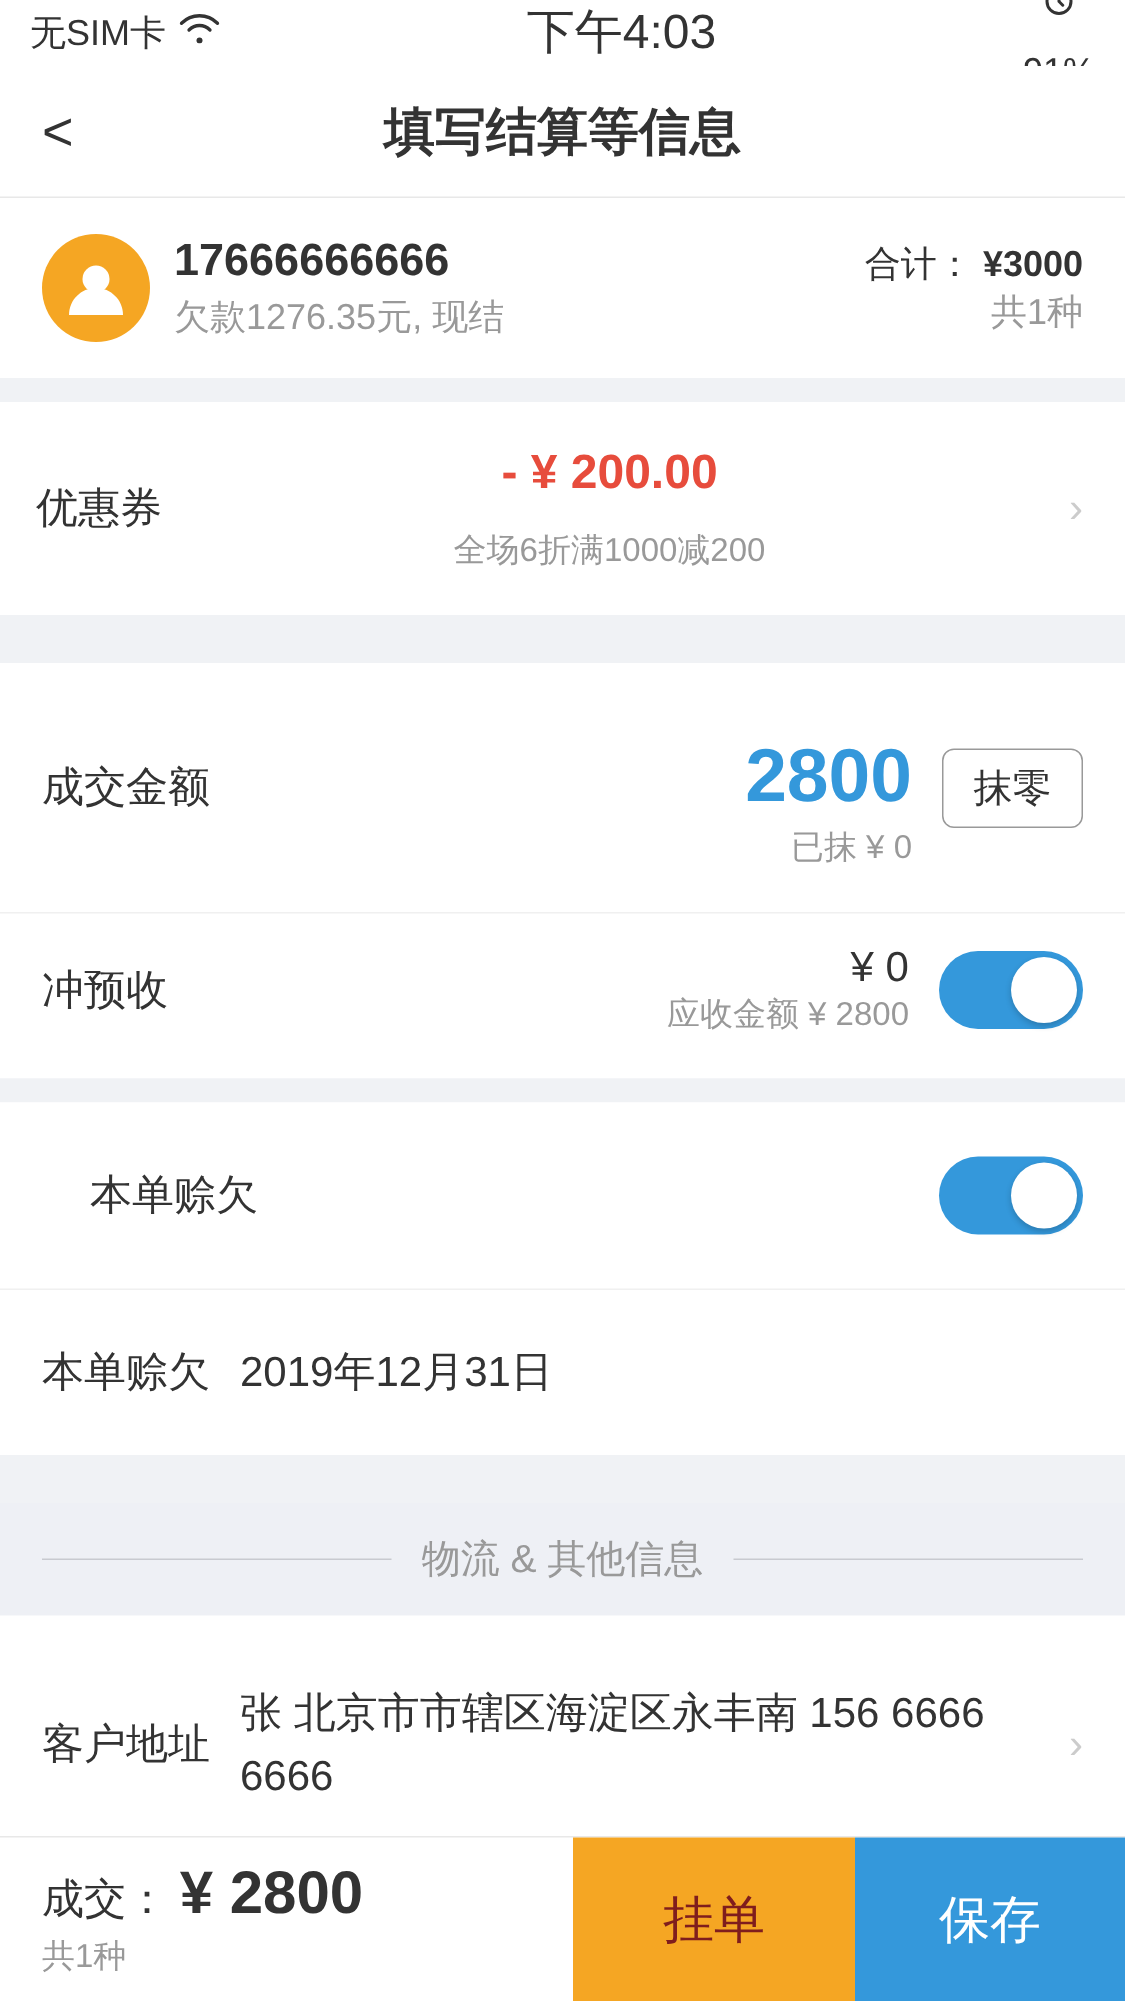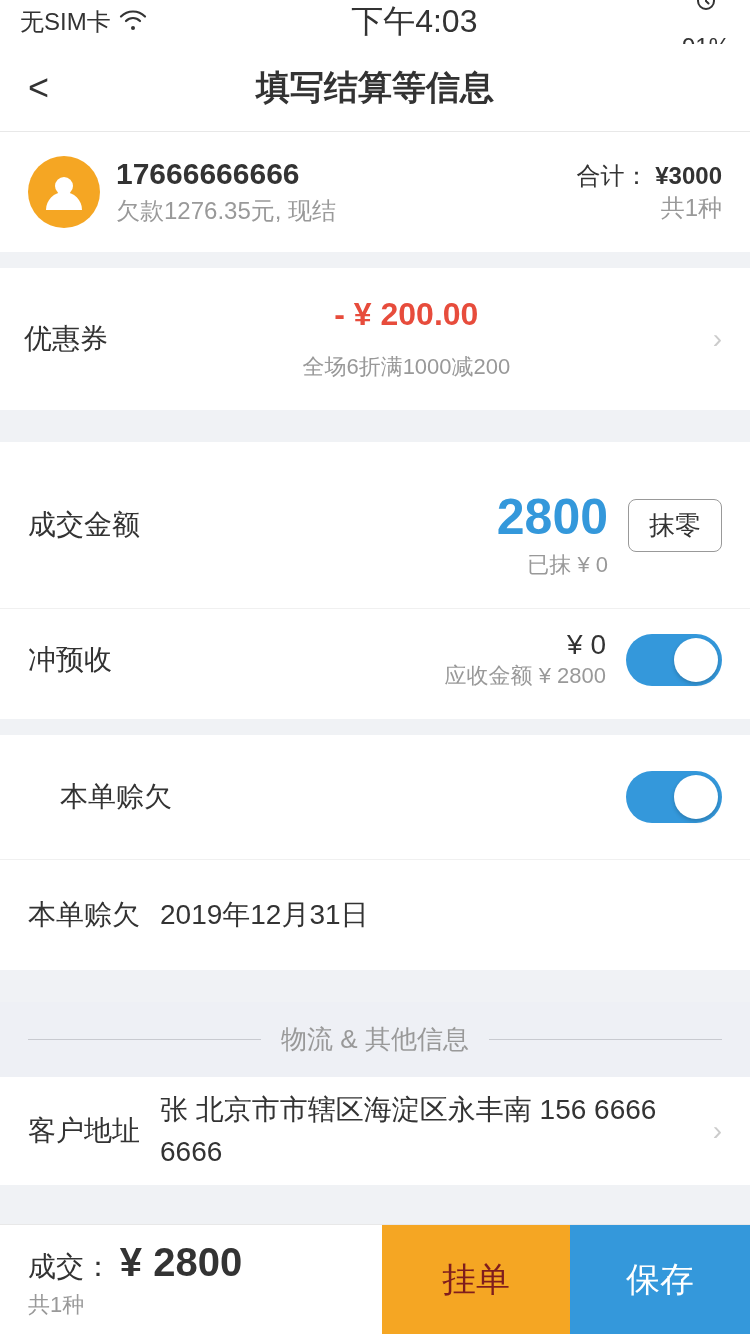--- a/index.html
+++ b/index.html
@@ -224,21 +224,21 @@
       height: 1px;
       background: #c8cad0;
     }
     .section-header-text { font-size: 26px; color: #999; }
 
     
     .address-row {
       display: flex;
       align-items: center;
       justify-content: space-between;
-      padding: 12px 28px;
+      padding: 44px 28px;
       background: #fff;
     }
     .address-label { font-size: 28px; color: #333; margin-right: 20px; flex-shrink: 0; }
     .address-value { font-size: 28px; color: #333; flex: 1; line-height: 1.5; }
     .address-chevron { color: #ccc; font-size: 28px; margin-left: 8px; flex-shrink: 0; }
 
     
     .empty-space {
       height: 200px;
       background: #f0f2f5;

